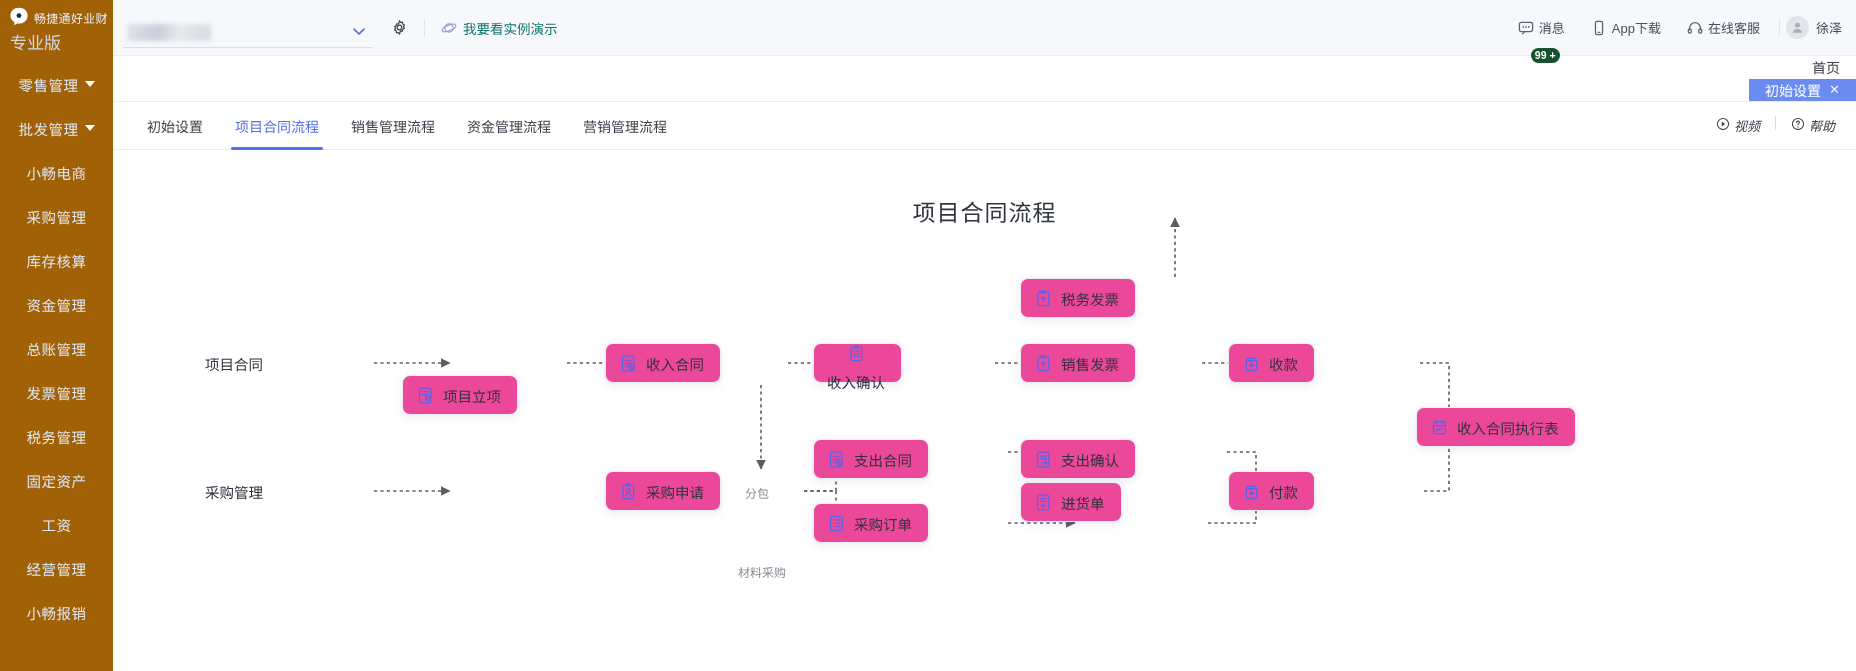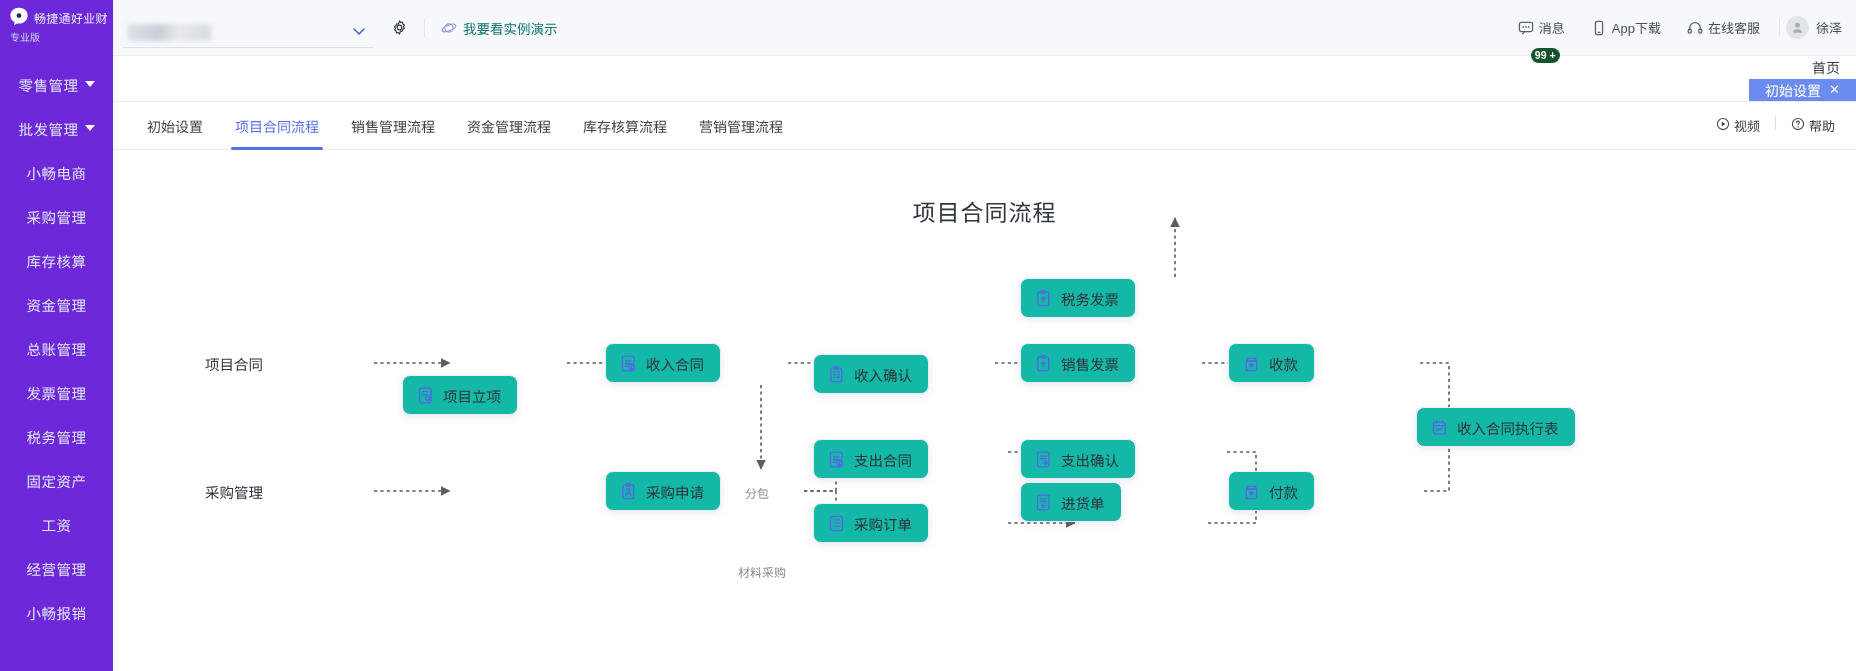--- a/index.html
+++ b/index.html
@@ -5,32 +5,32 @@
   * { box-sizing: border-box; margin: 0; padding: 0; }
   html, body {
     width: 1856px; height: 671px;
     font-family: "Liberation Sans", "DejaVu Sans", sans-serif;
     background: #ffffff; overflow: hidden;
   }
   .app { position: relative; width: 1856px; height: 671px; display: flex; }
 
   
   .sidebar {
-    width: 113px; height: 671px; background: #6d28d9;
+    width: 113px; height: 671px; background: #a16207;
     flex: 0 0 113px; position: relative; overflow: hidden;
   }
   .brand { height: 56px; padding: 6px 0 0 8px; position: relative; }
   .brand-row { display: flex; align-items: center; gap: 4px; }
   .brand-logo { width: 22px; height: 22px; flex: 0 0 22px; }
   .brand-name {
     color: #e8ecf6; font-size: 12px; letter-spacing: .3px;
     white-space: nowrap; overflow: hidden;
   }
   .brand-sub {
-    color: #cfd7ea; font-size: 10px; margin-top: 1px; padding-left: 2px;
+    color: #cfd7ea; font-size: 17px; margin-top: 1px; padding-left: 2px;
   }
   .nav { margin-top: 6px; }
   .nav-item {
     height: 44px; display: flex; align-items: center; justify-content: center;
     gap: 6px; color: #dfe5f2; font-size: 14.5px; letter-spacing: .5px;
     cursor: pointer;
   }
   .caret { width: 0; height: 0; border-left: 5px solid transparent;
            border-right: 5px solid transparent; border-top: 6px solid #ffffff; }
 
@@ -96,35 +96,35 @@
   .stab {
     padding: 0 16px; height: 48px; display: flex; align-items: center;
     font-size: 14px; color: #40434d; cursor: pointer; position: relative;
     white-space: nowrap;
   }
   .stab.active { color: #5470e8; }
   .stab.active::after {
     content: ""; position: absolute; left: 12px; right: 12px; bottom: 0;
     height: 2.5px; background: #5470e8; border-radius: 2px;
   }
-  .subtabs-right { margin-left: auto; display: flex; align-items: flex-start; gap: 8px; }
+  .subtabs-right { margin-left: auto; display: flex; align-items: flex-start; gap: 8px; font-style: italic; }
   .sr-item { display: flex; align-items: center; gap: 4px; color: #3b3f4a; font-size: 13px; cursor: pointer; padding: 0 7px; }
   .sr-div { width: 1px; height: 14px; background: #d8dbe3; }
 
   
   .canvas { position: relative; flex: 1; background: #ffffff; overflow: hidden; }
   .flow-title {
     position: absolute; left: 0; right: 0; top: 44px; text-align: center;
     font-size: 23px; color: #31353f; letter-spacing: 1px;
   }
   .flowport { position: absolute; inset: 0; }
   svg.wires { position: absolute; left: 0; top: 0; width: 100%; height: 100%; pointer-events: none; }
 
   .node {
-    position: absolute; height: 40px; background: #14b8a6;
+    position: absolute; height: 40px; background: #ec4899;
     border: 1px solid #ececf4; border-radius: 8px;
     box-shadow: 0 2px 9px rgba(86,96,160,.13);
     display: flex; align-items: center; gap: 8px; padding: 0 16px 0 13px;
     font-size: 14.5px; color: #2f333d; white-space: nowrap; cursor: pointer;
     transform: translateY(-50%);
   }
   .node .nic { width: 19px; height: 19px; flex: 0 0 19px; color: #5a62ea; display: flex; }
   .rowlabel {
     position: absolute; font-size: 14.5px; color: #2f333d; transform: translateY(-50%);
     white-space: nowrap;
@@ -288,23 +288,20 @@
           <div class="stab active">
             <span>项目合同流程</span>
           </div>
           <div class="stab">
             <span>销售管理流程</span>
           </div>
           <div class="stab">
             <span>资金管理流程</span>
           </div>
           <div class="stab">
-            <span>库存核算流程</span>
-          </div>
-          <div class="stab">
             <span>营销管理流程</span>
           </div>
         </div>
       <div class="subtabs-right" id="subtabs-right">
           <div class="sr-item">
             <span class="ic"><svg viewBox="0 0 16 16" width="14" height="14">
                 <circle cx="8" cy="8" r="6.4" fill="none" stroke="#3b3f4a" stroke-width="1.2"></circle>
                 <path d="M6.6 5.4l4 2.6-4 2.6z" fill="#3b3f4a"></path>
               </svg></span>
             <span>视频</span>
@@ -379,21 +376,21 @@
             <span class="nic">
               <svg viewBox="0 0 19 20" width="19" height="19">
                 <rect x="3.2" y="2.2" width="12" height="15.6" rx="1.8" stroke="#5a62ea" stroke-width="1.35" fill="none" stroke-linecap="round" stroke-linejoin="round"></rect>
                 <path d="M6.2 7.2h6M6.2 10h6M6.2 12.8h3.6" stroke="#5a62ea" stroke-width="1.35" fill="none" stroke-linecap="round" stroke-linejoin="round"></path>
                 <circle cx="12.6" cy="13.6" r="2.6" stroke="#5a62ea" stroke-width="1.35" fill="none" stroke-linecap="round" stroke-linejoin="round"></circle>
                 <path d="M12.6 12.4v2.4" stroke="#5a62ea" stroke-width="1.35" fill="none" stroke-linecap="round" stroke-linejoin="round"></path>
               </svg>
             </span>
             <span>收入合同</span>
           </div>
-          <div class="node" style="left: 700px; top: 224px;">
+          <div class="node" style="left: 700px; top: 213px; flex-direction: column;">
             <span class="nic">
               <svg viewBox="0 0 19 20" width="19" height="19">
                 <rect x="3.6" y="3.4" width="11.4" height="14.2" rx="1.8" stroke="#5a62ea" stroke-width="1.35" fill="none" stroke-linecap="round" stroke-linejoin="round"></rect>
                 <rect x="7" y="1.6" width="4.6" height="2.8" rx="1" stroke="#5a62ea" stroke-width="1.35" fill="none" stroke-linecap="round" stroke-linejoin="round"></rect>
                 <path d="M6.4 7.6h1.6M6.4 10.3h1.6M6.4 13h1.6M10 7.6h2.6M10 10.3h2.6M10 13h2.6" stroke="#5a62ea" stroke-width="1.35" fill="none" stroke-linecap="round" stroke-linejoin="round"></path>
               </svg>
             </span>
             <span>收入确认</span>
           </div>
           <div class="node" style="left: 907px; top: 148px;">

